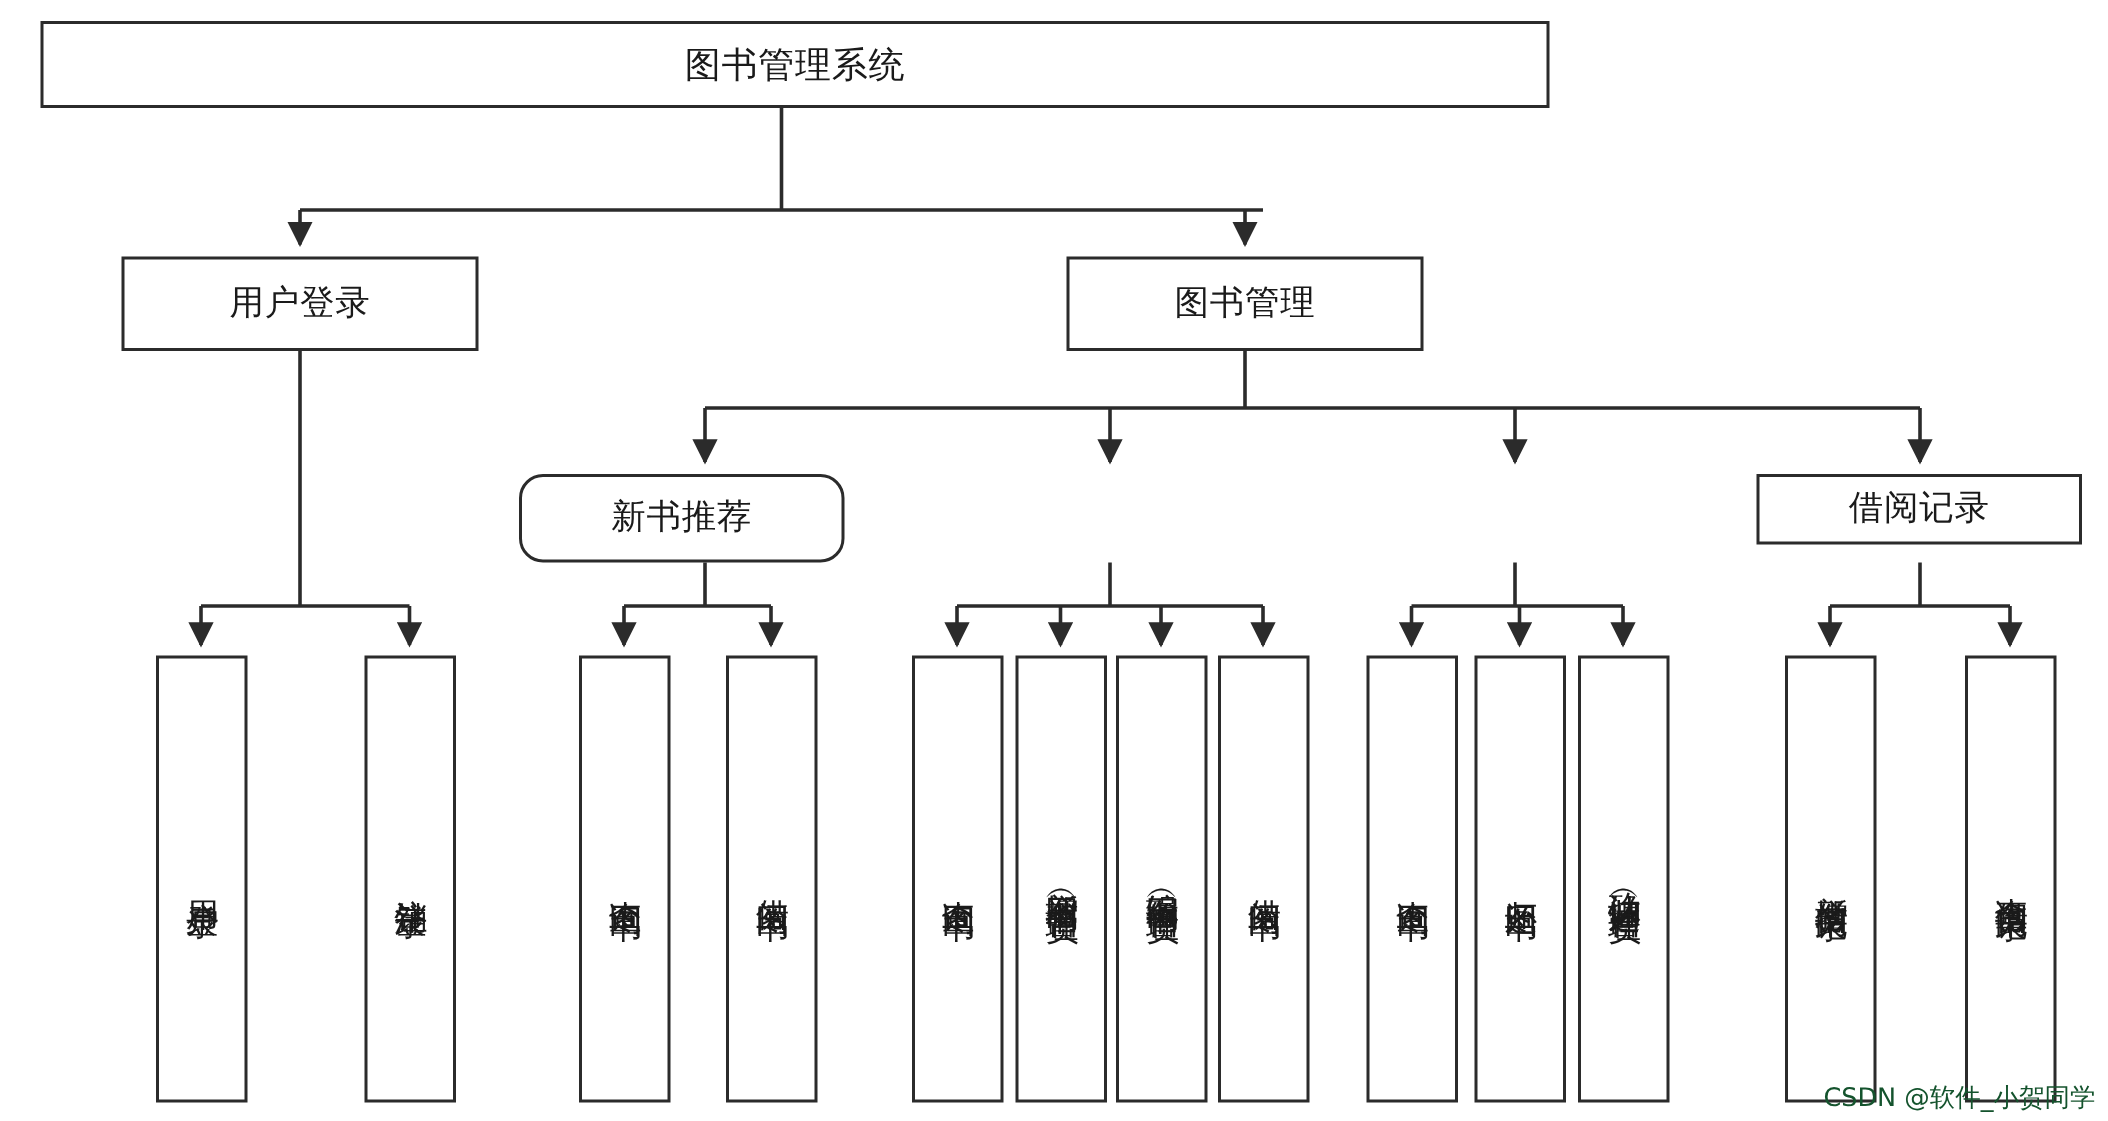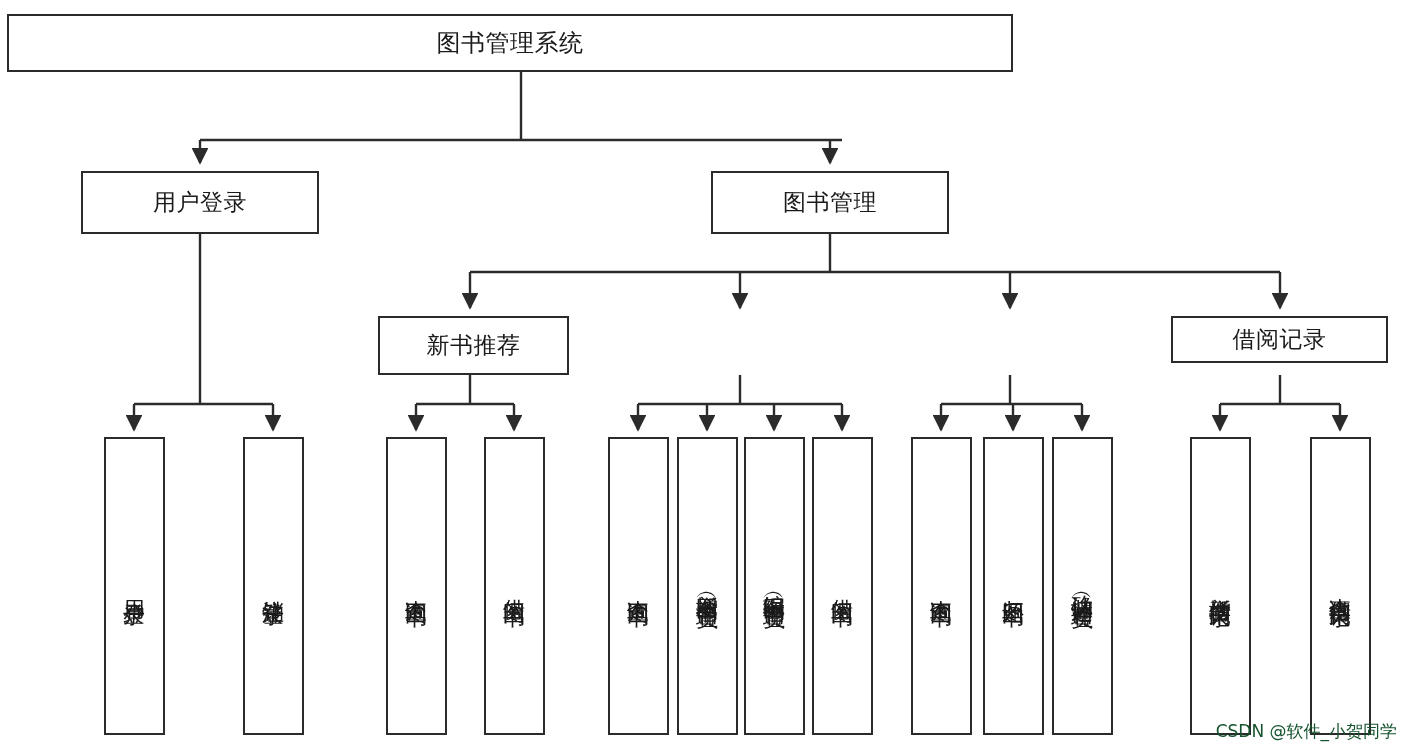--- a/index.html
+++ b/index.html
@@ -136,32 +136,32 @@
     </g>
 
     <g>
       <path class="wire" d="M 1280 375 L 1280 404"></path>
       <path class="wire" d="M 1220 404 L 1340 404"></path>
       <path class="wire" d="M 1220 404 L 1220 430" marker-end="url(#arw)"></path>
       <path class="wire" d="M 1340 404 L 1340 430" marker-end="url(#arw)"></path>
     </g>
   </svg>
 
-  <div class="node h root" style="left:7px; top:14px; width:1006px; height:58px;">
+  <div class="node h root" style="left:27px; top:14px; width:1006px; height:58px;">
     <span class="node-label">图书管理系统</span>
   </div>
 
   <div class="node h" style="left:81px; top:171px; width:238px; height:63px;">
     <span class="node-label">用户登录</span>
   </div>
   <div class="node h" style="left:711px; top:171px; width:238px; height:63px;">
     <span class="node-label">图书管理</span>
   </div>
 
-  <div class="node h" style="left:378px; top:316px; width:191px; height:59px;">
+  <div class="node h" style="left:346px; top:316px; width:217px; height:59px;border-radius:16px;">
     <span class="node-label">新书推荐</span>
   </div>
   <div class="node h" style="left:1171px; top:316px; width:217px; height:47px;">
     <span class="node-label">借阅记录</span>
   </div>
 
   <div class="node v" style="left:104px; top:437px; width:61px; height:298px;">
     <span class="node-label">用户登录</span>
   </div>
   <div class="node v" style="left:243px; top:437px; width:61px; height:298px;">

